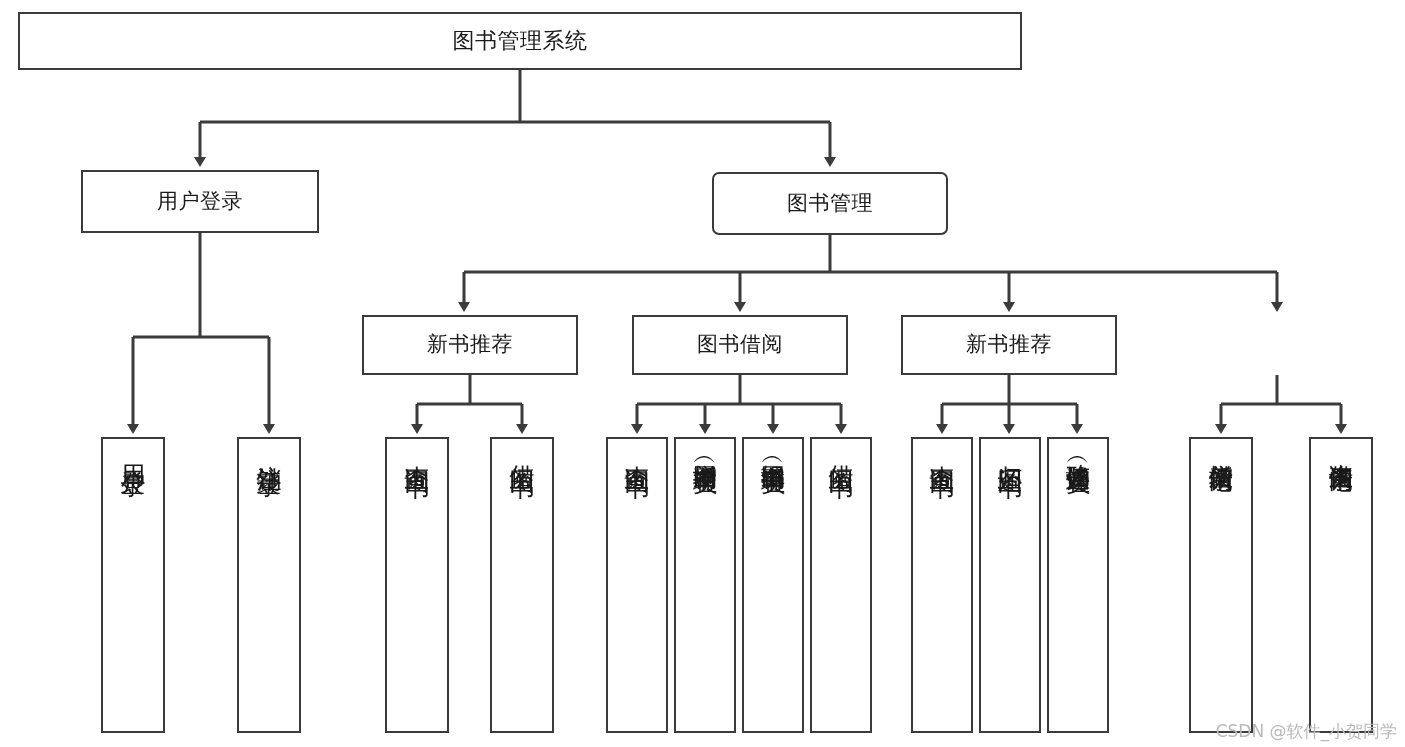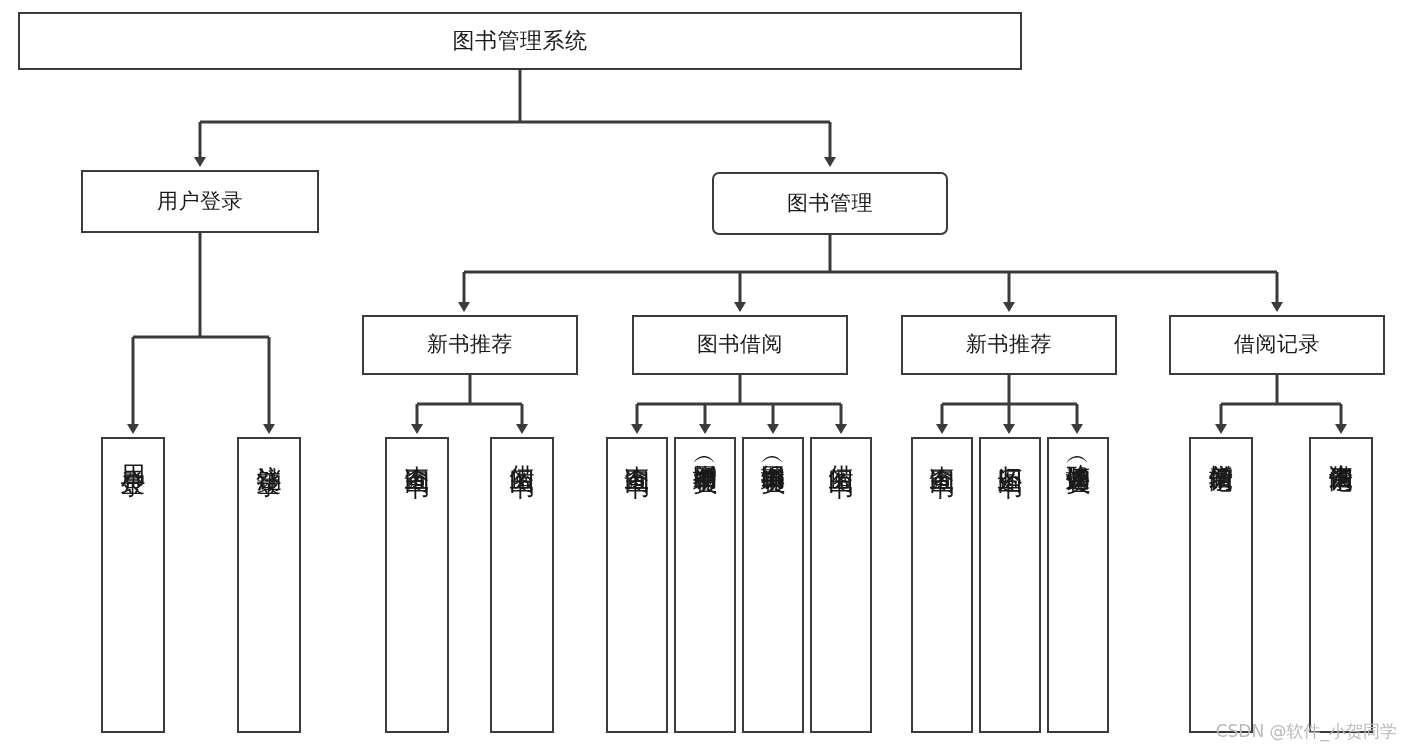--- a/index.html
+++ b/index.html
@@ -157,23 +157,20 @@
   </div>
 
   <div class="node horiz" style="left:632px; top:315px; width:216px; height:60px;align-items:center;">
     <span class="node-label">图书借阅</span>
   </div>
 
   <div class="node horiz" style="left:901px; top:315px; width:216px; height:60px;">
     <span class="node-label">新书推荐</span>
   </div>
 
-  <div class="node horiz" style="left:1169px; top:315px; width:216px; height:60px;">
-    <span class="node-label">借阅记录</span>
-  </div>
 
   <div class="node vert" style="left:101px; top:437px; width:64px; height:296px;">
     <span class="node-label">用户登录</span>
   </div>
 
   <div class="node vert" style="left:237px; top:437px; width:64px; height:296px;">
     <span class="node-label">注销登录</span>
   </div>
 
   <div class="node vert" style="left:385px; top:437px; width:64px; height:296px;">

